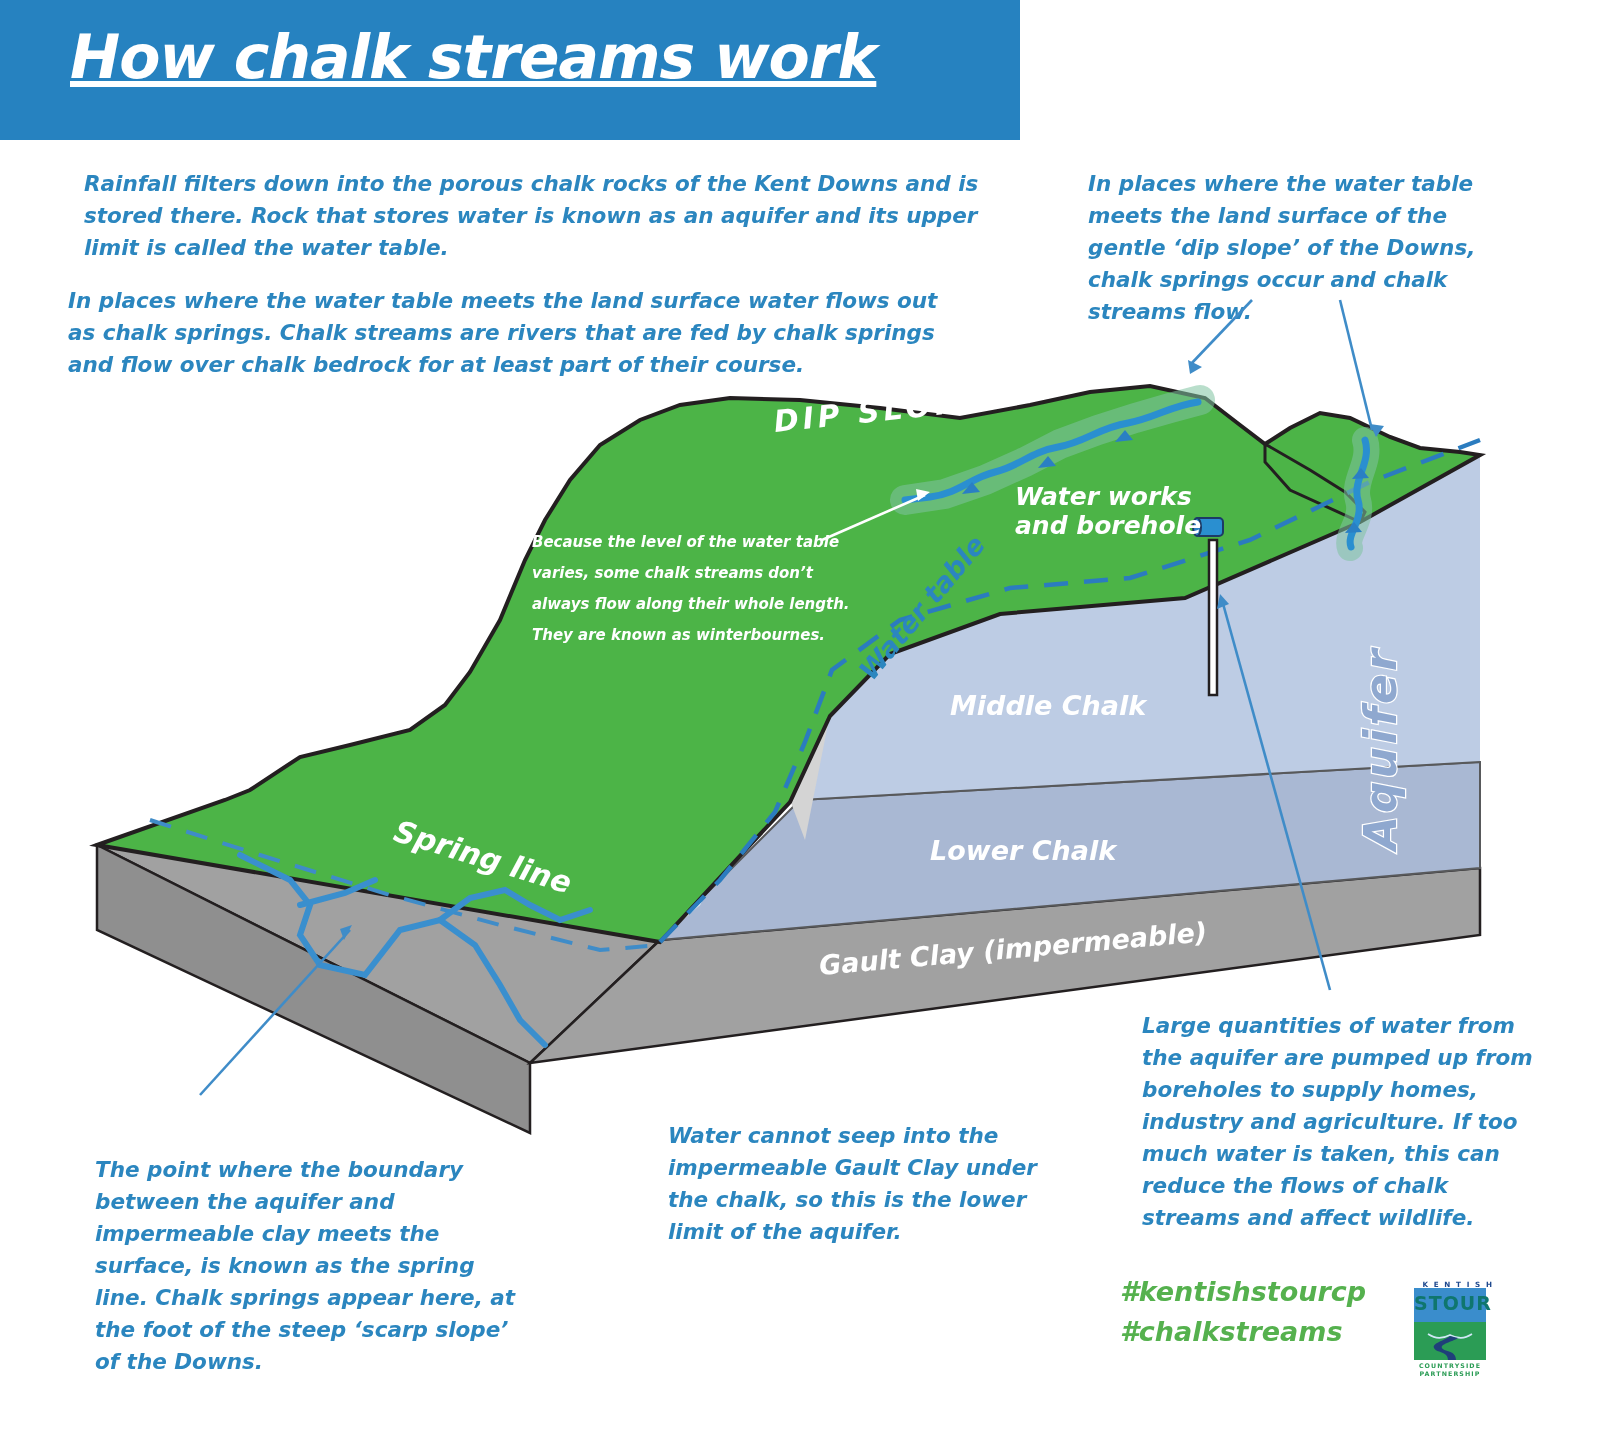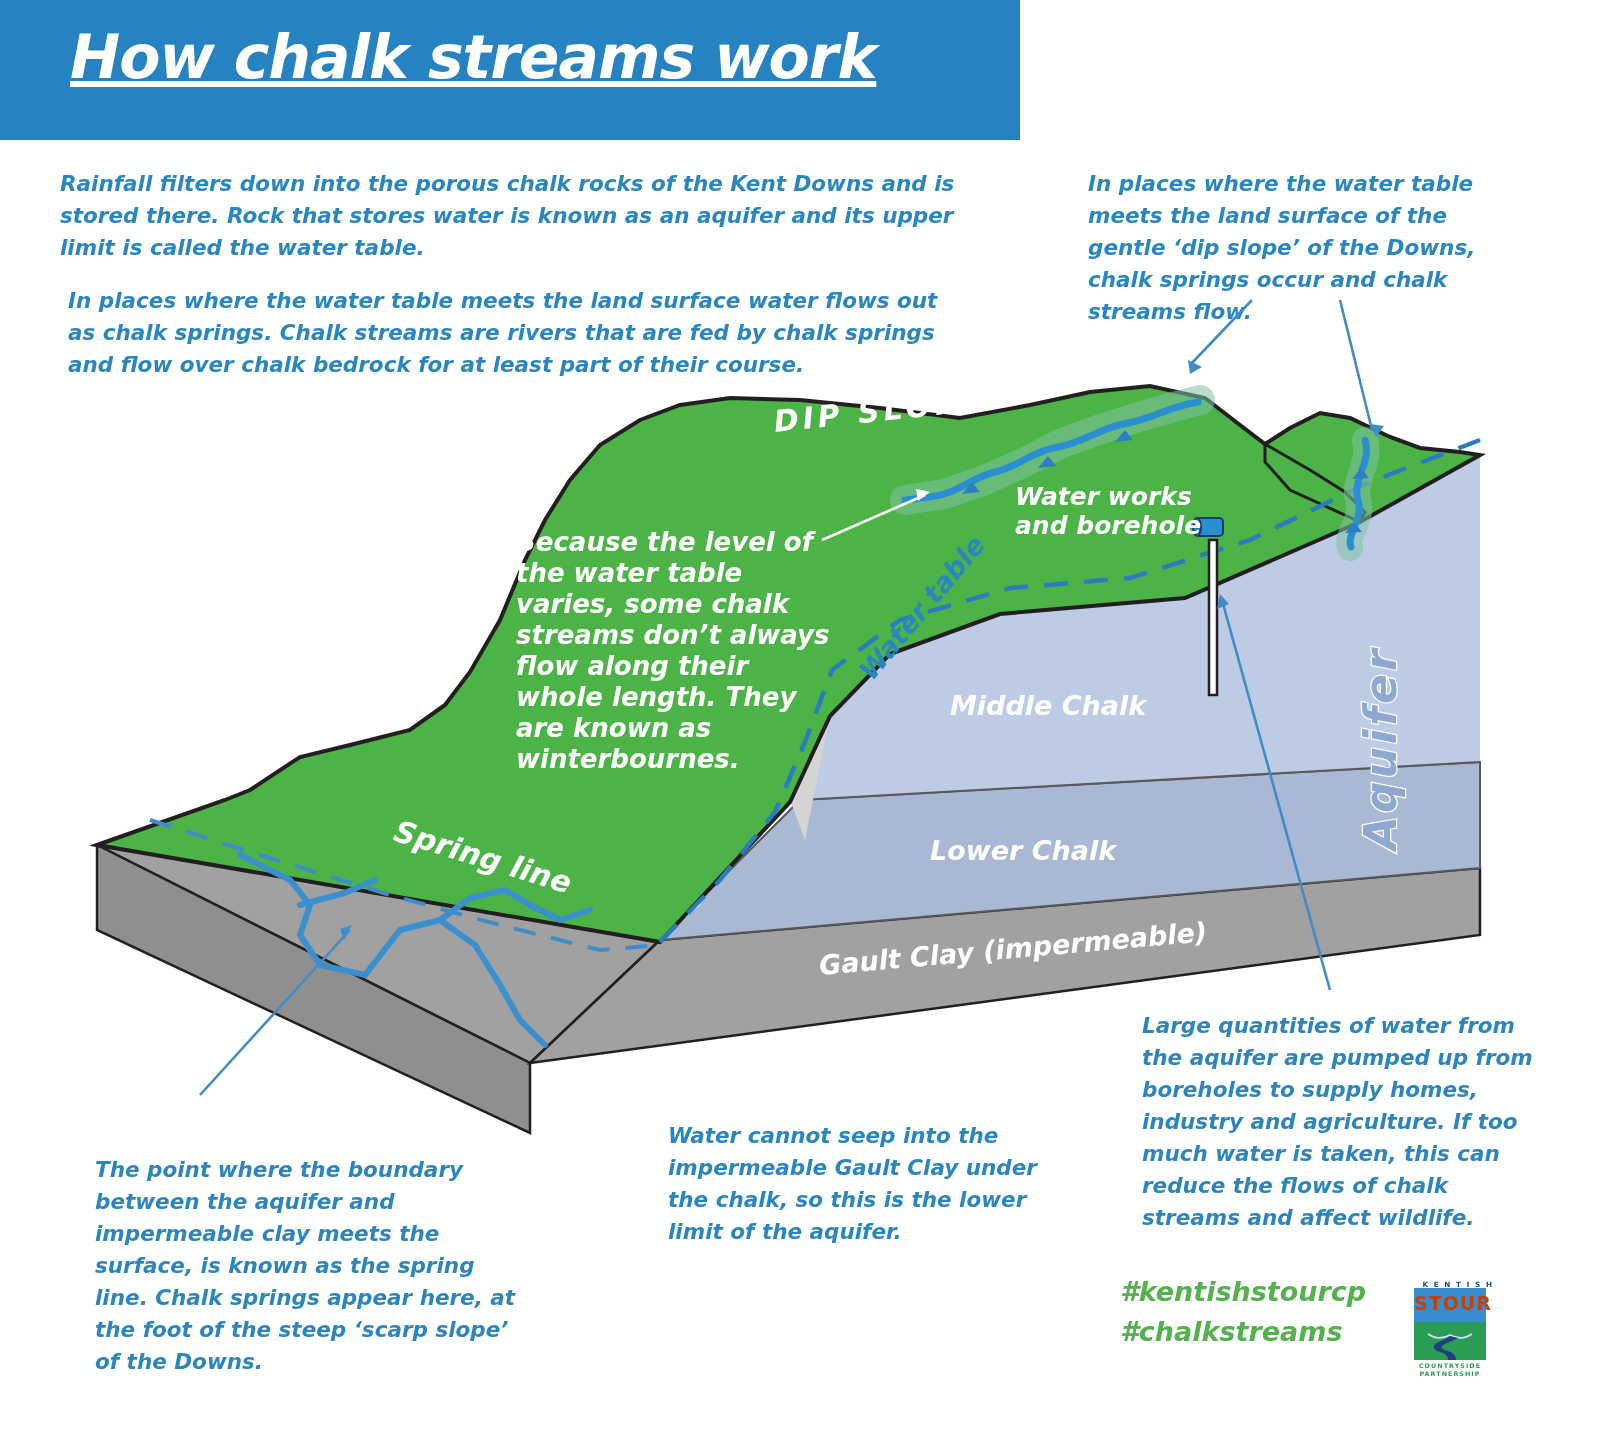--- a/index.html
+++ b/index.html
@@ -36,21 +36,21 @@
   
   .blue-para {
     position: absolute;
     color: #2b86bf;
     font-weight: bold;
     font-style: italic;
     font-size: 21.5px;
     line-height: 32px;
     font-family: "DejaVu Sans", sans-serif;
   }
-  #intro-para-1 { left: 60px; top: 168px; width: 900px; }
+  #intro-para-1 { left: 84px; top: 168px; width: 900px; }
   #intro-para-2 { left: 68px; top: 285px; width: 900px; }
   #dipslope-note { left: 1088px; top: 168px; width: 410px; }
   #springline-note { left: 95px; top: 1154px; width: 430px; }
   #gaultclay-note  { left: 632px; top: 1120px; width: 400px; margin-left: 36px; }
   #borehole-note   { left: 1142px; top: 1010px; width: 400px; }
 
   
   #hashtags {
     position: absolute;
     left: 1120px; top: 1272px;
@@ -78,21 +78,21 @@
   #logo .lg-kentish {
     position: absolute; left: 8px; top: 0px; width: 72px;
     text-align: center;
     font-size: 7.2px; font-weight: bold; letter-spacing: 1.6px;
     color: #204a8f;
   }
   #logo .lg-stour {
     position: absolute; left: 0; top: 12px; width: 72px;
     text-align: center;
     font-size: 19px; font-weight: bold; letter-spacing: 1px;
-    color: #c2410c;
+    color: #0f766e;
   }
   #logo .lg-mid {
     position: absolute; left: 0; top: 42px;
     width: 72px; height: 38px;
     background: #2b9c55;
     overflow: hidden;
   }
   #logo .lg-river {
     position: absolute; left: 4px; top: 8px;
     width: 64px; height: 30px;
@@ -138,26 +138,26 @@
     font-weight: bold;
     font-style: italic;
     fill: #8fa8cf;
     stroke: #ffffff;
     stroke-width: 2.4px;
     paint-order: stroke fill;
     letter-spacing: 3px;
   }
   #winterbourne-note {
     position: absolute;
-    left: 516px; top: 527px;
+    left: 532px; top: 527px;
     width: 320px;
     color: #ffffff;
     font-weight: bold;
     font-style: italic;
-    font-size: 26px;
+    font-size: 15px;
     line-height: 31px;
     font-family: "DejaVu Sans", sans-serif;
   }
 </style>
 </head>
 <body>
 
 <div id="header-bar"></div>
 <div id="page-title">How chalk streams work</div>
 

